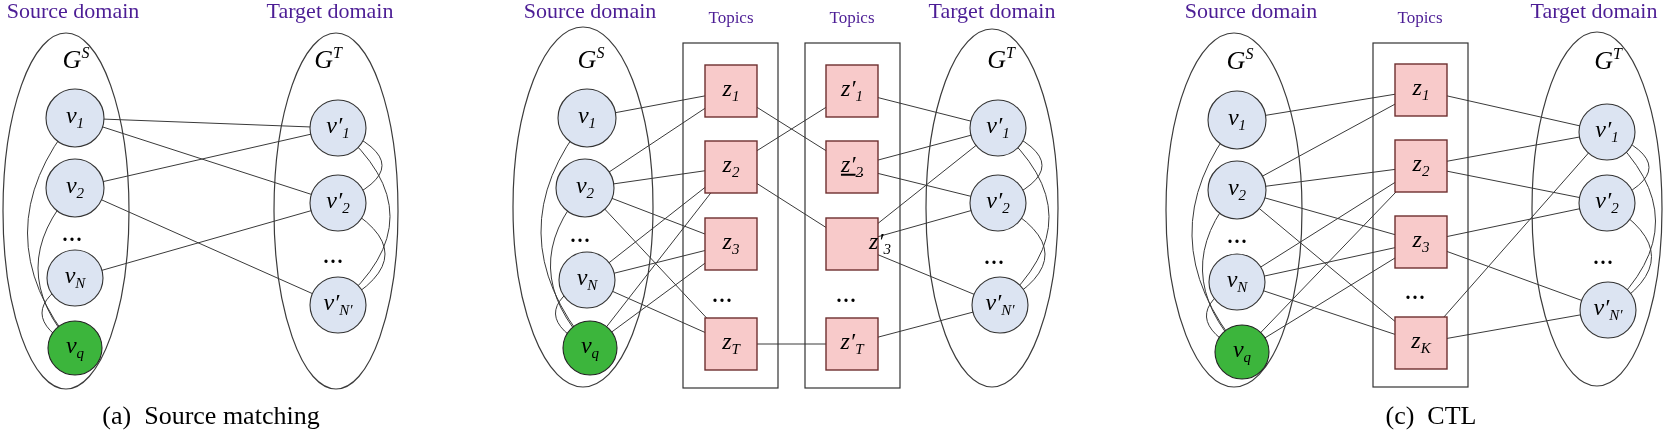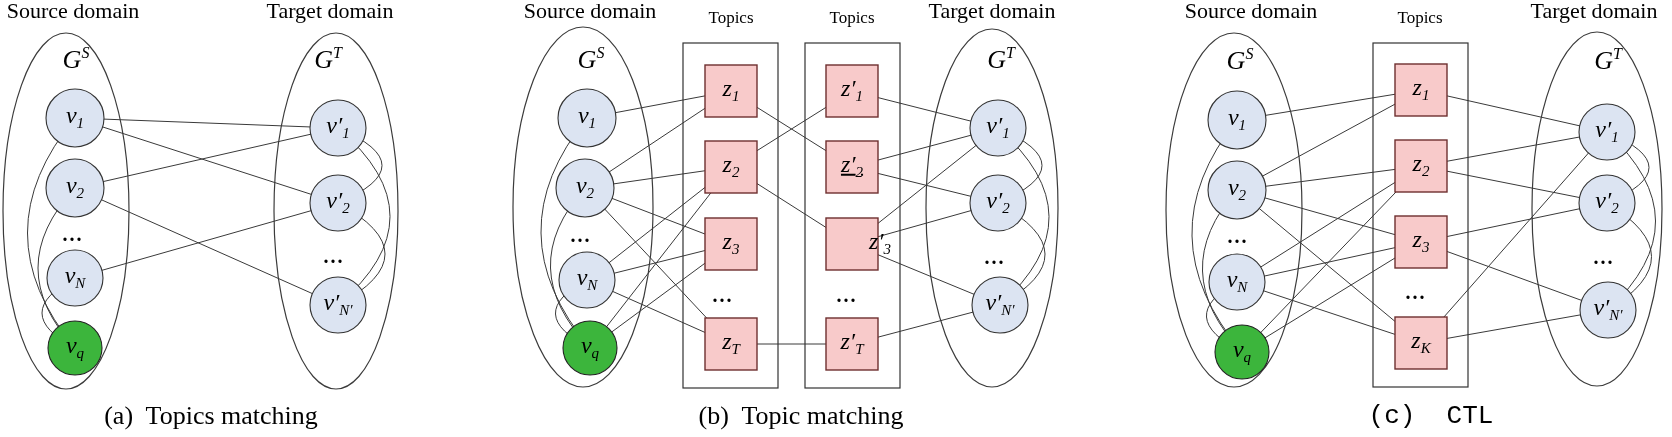--- a/index.html
+++ b/index.html
@@ -9,21 +9,21 @@
     font-family:"Liberation Serif",serif;
     background:#ffffff;
     overflow:hidden;
   }
   .fig svg{position:absolute;left:0;top:0;}
   .edge{stroke:#3a3a3a;stroke-width:1;fill:none;}
   .domain-ellipse{fill:none;stroke:#3b3b3b;stroke-width:1.2;}
   .topics-box{fill:none;stroke:#333333;stroke-width:1.2;}
   .hdr{
     position:absolute;transform:translate(-50%,-50%);
-    color:#000000;white-space:nowrap;line-height:1;
+    color:#4c1d95;white-space:nowrap;line-height:1;
   }
   .glabel{
     position:absolute;transform:translate(-50%,-50%);
     font-size:26px;font-style:italic;white-space:nowrap;line-height:1;text-align:center;
   }
   .glabel sup{font-size:16px;font-style:italic;}
   .nlabel{
     position:absolute;transform:translate(-50%,-54%);
     font-size:24px;font-style:italic;white-space:nowrap;line-height:1;
   }
@@ -140,23 +140,22 @@
       <circle cx="1242" cy="352" r="27" fill="#3cb53c" stroke="#222222" stroke-width="1.1"></circle>
       <rect x="1395" y="64" width="52" height="52" fill="#f8caca" stroke="#6e2f2f" stroke-width="1.4"></rect>
       <rect x="1395" y="140" width="52" height="52" fill="#f8caca" stroke="#6e2f2f" stroke-width="1.4"></rect>
       <rect x="1395" y="216" width="52" height="52" fill="#f8caca" stroke="#6e2f2f" stroke-width="1.4"></rect>
       <rect x="1395" y="317" width="52" height="52" fill="#f8caca" stroke="#6e2f2f" stroke-width="1.4"></rect>
       <circle cx="1607" cy="132" r="28" fill="#dce4f2" stroke="#333333" stroke-width="1.1"></circle>
       <circle cx="1607" cy="203" r="28" fill="#dce4f2" stroke="#333333" stroke-width="1.1"></circle>
       <circle cx="1608" cy="310" r="28" fill="#dce4f2" stroke="#333333" stroke-width="1.1"></circle>
     </svg>
 
-  <div class="caption" style="left:211px;top:402px;">(a)  Topics matching</div>
-  <div class="caption" style="left:801px;top:402px;">(b)  Topic matching</div>
-  <div class="caption" style="left:1431px;top:402px;font-family:Liberation Mono, monospace;">(c)  CTL</div>
+  <div class="caption" style="left:211px;top:402px;">(a)  Source matching</div>
+  <div class="caption" style="left:1431px;top:402px;">(c)  CTL</div>
 <div class="nlabel" style="left: 75px; top: 118px;"><i>v</i><sub>1</sub></div>
     <div class="nlabel" style="left: 75px; top: 188px;"><i>v</i><sub>2</sub></div>
     <div class="dots" style="left: 73px; top: 234px;">...</div>
     <div class="nlabel" style="left: 75px; top: 278px;"><i>v</i><sub>N</sub></div>
     <div class="nlabel" style="left: 75px; top: 348px;"><i>v</i><sub>q</sub></div>
     <div class="nlabel" style="left: 338px; top: 128px;"><i>v′</i><sub>1</sub></div>
     <div class="nlabel" style="left: 338px; top: 203px;"><i>v′</i><sub>2</sub></div>
     <div class="dots" style="left: 334px; top: 256px;">...</div>
     <div class="nlabel" style="left: 338px; top: 305px;"><i>v′</i><sub>N′</sub></div>
     <div class="hdr" style="left: 73px; top: 11px; font-size: 22px;">Source domain</div>

